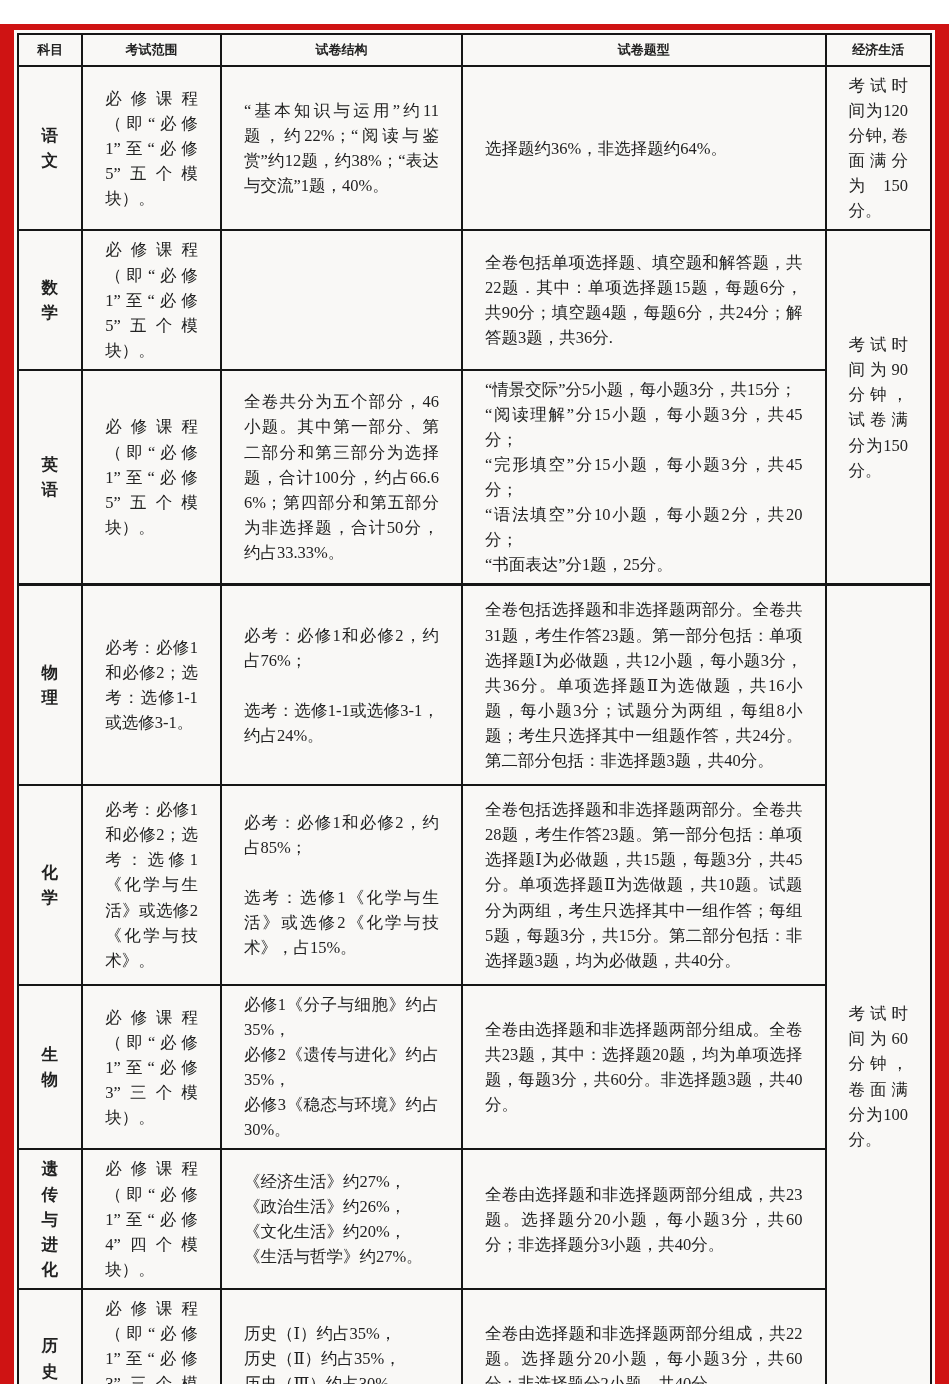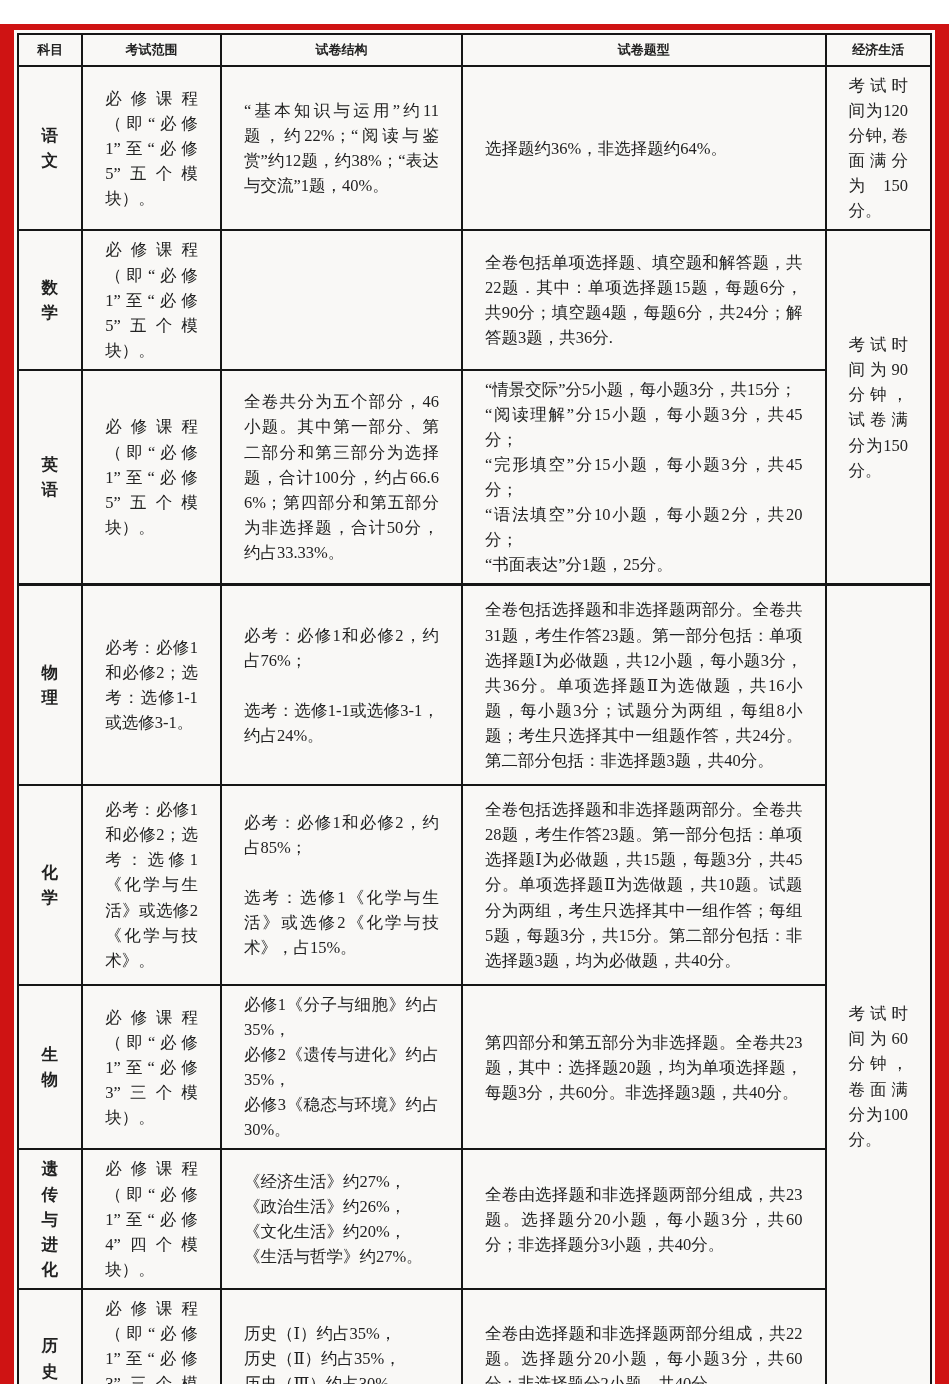--- a/index.html
+++ b/index.html
@@ -153,21 +153,21 @@
 
 选考：选修1《化学与生活》或选修2《化学与技术》，占15%。</td>
             <td class="c-types">全卷包括选择题和非选择题两部分。全卷共28题，考生作答23题。第一部分包括：单项选择题Ⅰ为必做题，共15题，每题3分，共45分。单项选择题Ⅱ为选做题，共10题。试题分为两组，考生只选择其中一组作答；每组5题，每题3分，共15分。第二部分包括：非选择题3题，均为必做题，共40分。</td>
           </tr>
           <tr class="h115">
             <td class="c-subject">生物</td>
             <td class="c-scope">必修课程（即“必修1”至“必修3”三个模块）。</td>
             <td class="c-structure">必修1《分子与细胞》约占35%，
 必修2《遗传与进化》约占35%，
 必修3《稳态与环境》约占30%。</td>
-            <td class="c-types">第四部分和第五部分为非选择题。全卷共23题，其中：选择题20题，均为单项选择题，每题3分，共60分。非选择题3题，共40分。</td>
+            <td class="c-types">全卷由选择题和非选择题两部分组成。全卷共23题，其中：选择题20题，均为单项选择题，每题3分，共60分。非选择题3题，共40分。</td>
           </tr>
           <tr class="h120">
             <td class="c-subject">遗传与进化</td>
             <td class="c-scope">必修课程（即“必修1”至“必修4”四个模块）。</td>
             <td class="c-structure">《经济生活》约27%，
 《政治生活》约26%，
 《文化生活》约20%，
 《生活与哲学》约27%。</td>
             <td class="c-types">全卷由选择题和非选择题两部分组成，共23题。选择题分20小题，每小题3分，共60分；非选择题分3小题，共40分。</td>
           </tr>

